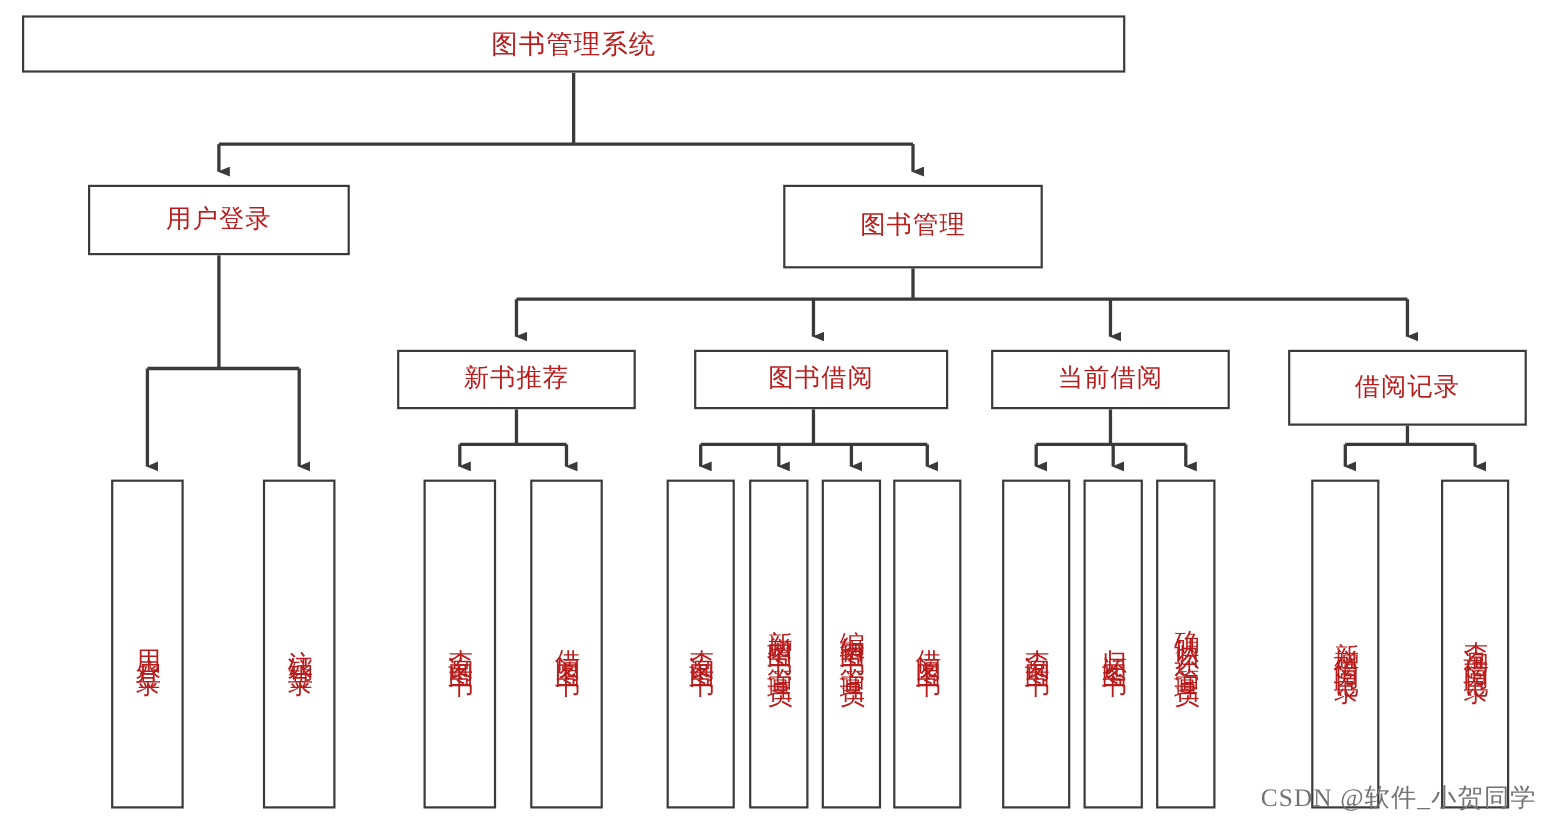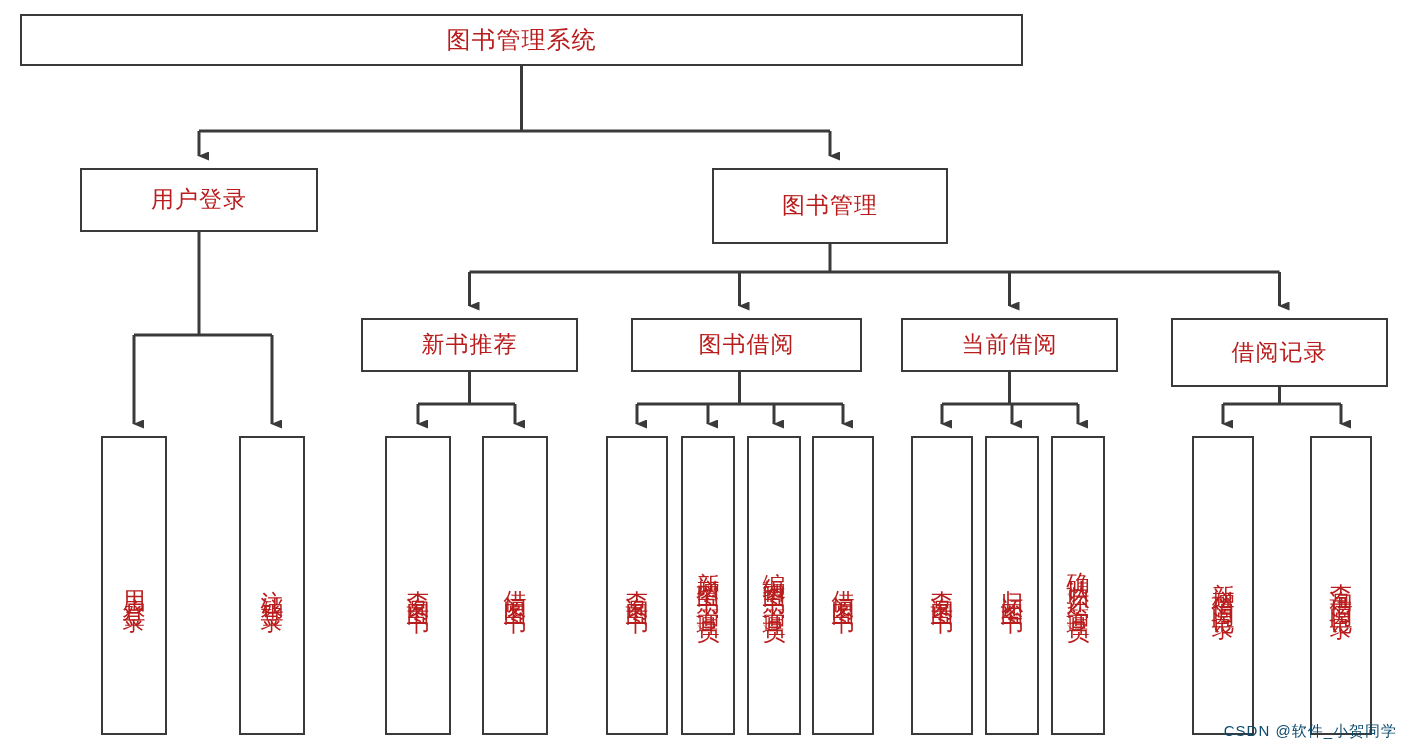--- a/index.html
+++ b/index.html
@@ -58,25 +58,25 @@
   }
   .node-v .vlabel {
     writing-mode: vertical-rl;
     text-orientation: upright;
     display: block;
   }
   #watermark {
     position: absolute;
     right: 8px;
     bottom: 6px;
-    font-size: 15px;
-    color: #0c4a6e;
+    font-size: 23px;
+    color: #737373;
     letter-spacing: 1px;
     white-space: nowrap;
-    font-family: Liberation Sans, sans-serif;
+    font-family: Liberation Serif, serif;
   }
 </style>
 </head>
 <body>
 
 <div id="diagram-root">
 
   <svg id="edge-layer" viewBox="0 0 1405 747" xmlns="http://www.w3.org/2000/svg">
     <defs>
       <marker id="arrowhead" markerWidth="9" markerHeight="11" refX="4.5" refY="10" orient="auto" markerUnits="userSpaceOnUse">

